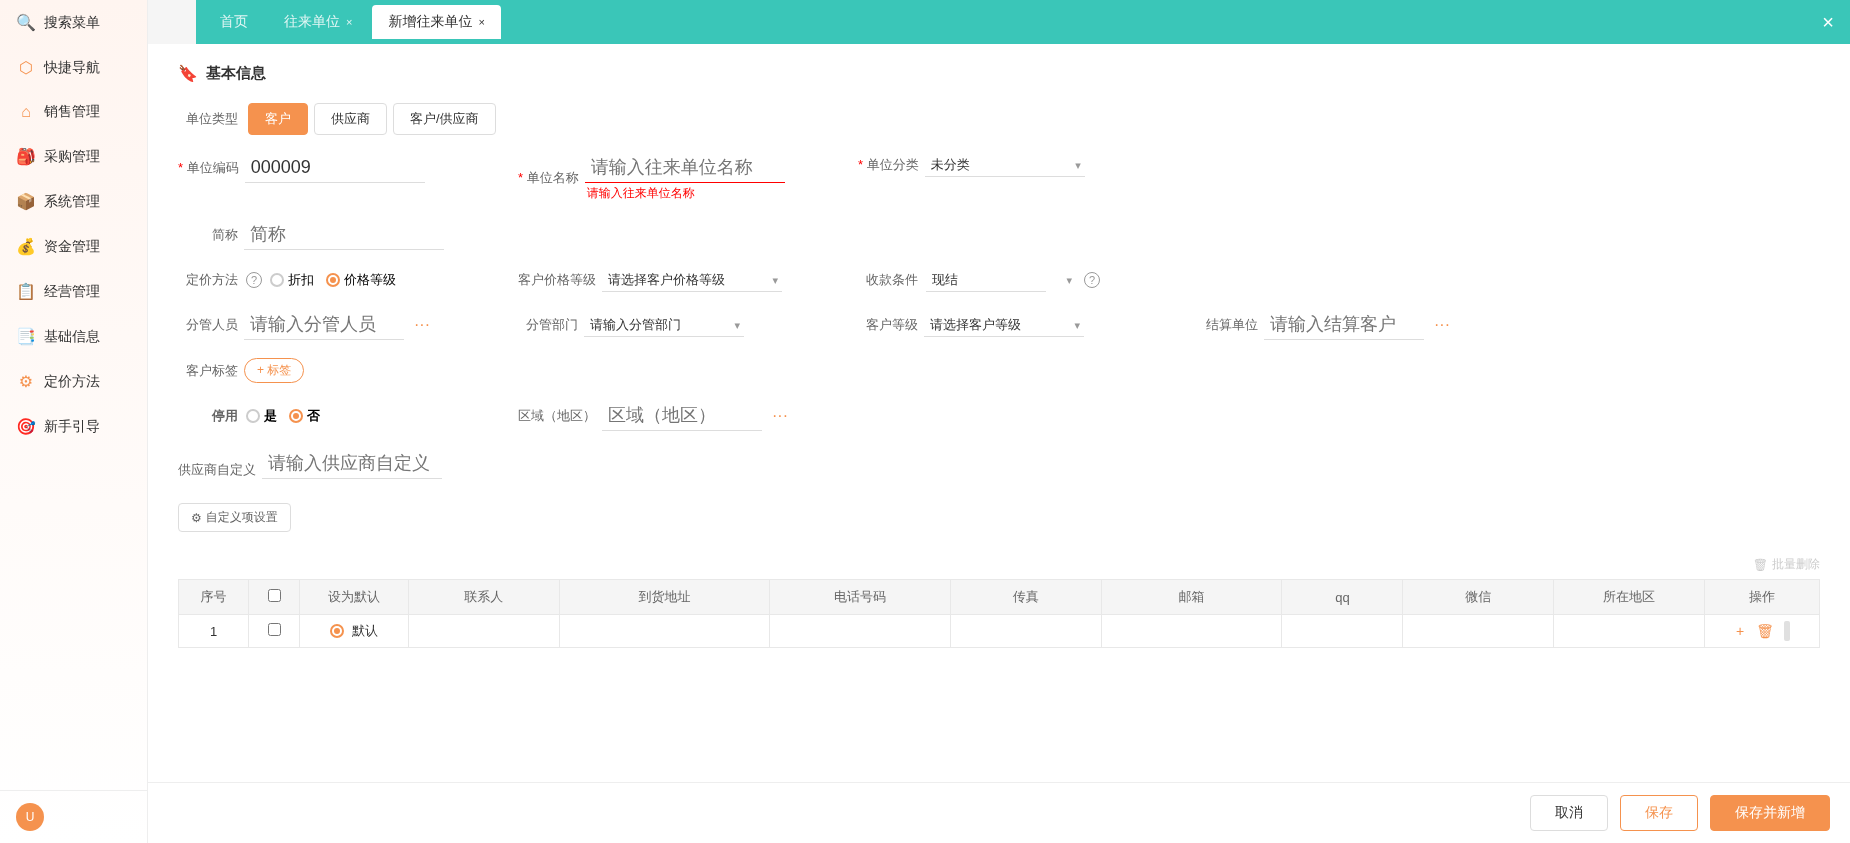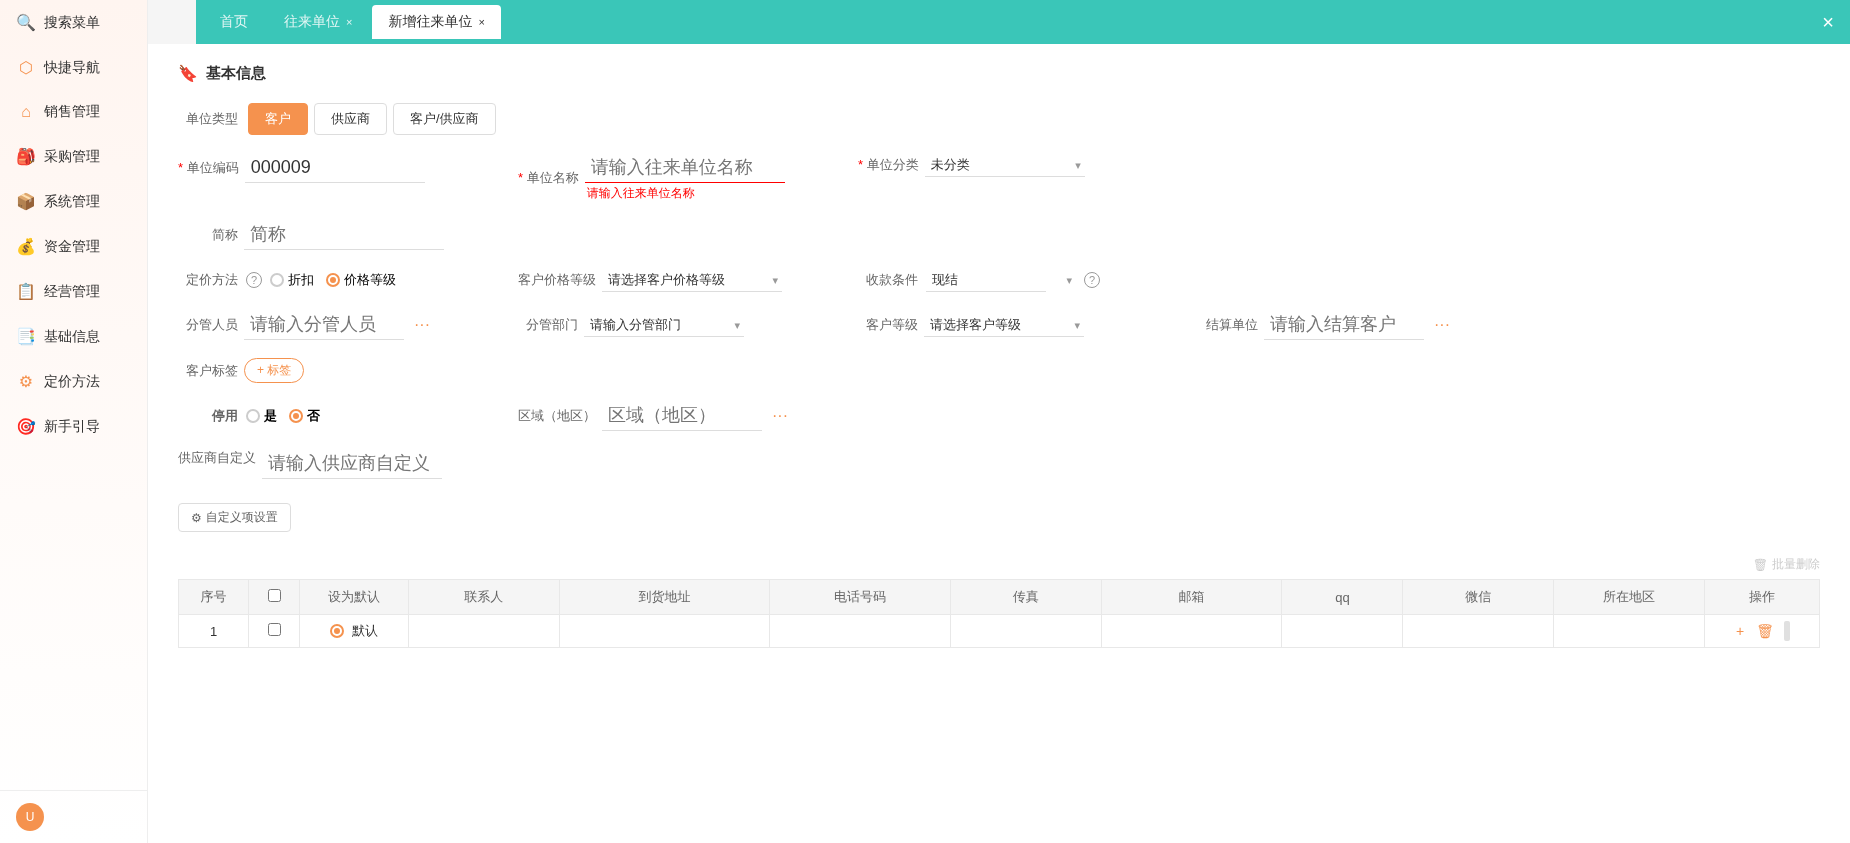--- a/index.html
+++ b/index.html
@@ -485,21 +485,21 @@
         </div>
         <div class="form-group" style="align-items:center;">
           <span class="form-label">区域（地区）</span>
           <input class="form-input" type="text" style="width: 160px;" placeholder="区域（地区）">
           <span class="more-dots">···</span>
         </div>
       </div>
 
       
       <div class="form-row" style="align-items:center;">
-        <div class="form-group" style="align-items:flex-start;">
+        <div class="form-group" style="align-items:flex-end;">
           <span class="form-label">供应商自定义</span>
           <input class="form-input" type="text" style="width: 180px;" placeholder="请输入供应商自定义">
         </div>
       </div>
 
       
       <button class="custom-settings-btn">
         <span>⚙</span>
         <span>自定义项设置</span>
       </button>
@@ -554,15 +554,20 @@
                   <div style="width:6px; height:20px; background:#e0e0e0; border-radius:2px; cursor:ns-resize;"></div>
                 </div>
               </td>
             </tr>
           </tbody>
         </table>
       </div>
 
     </div>
 
+    <div class="bottom-bar">
+      <button class="bottom-btn cancel">取消</button>
+      <button class="bottom-btn save">保存</button>
+      <button class="bottom-btn save-new">保存并新增</button>
+    </div>
   </div>
 
 </div>
 
 </body></html>

